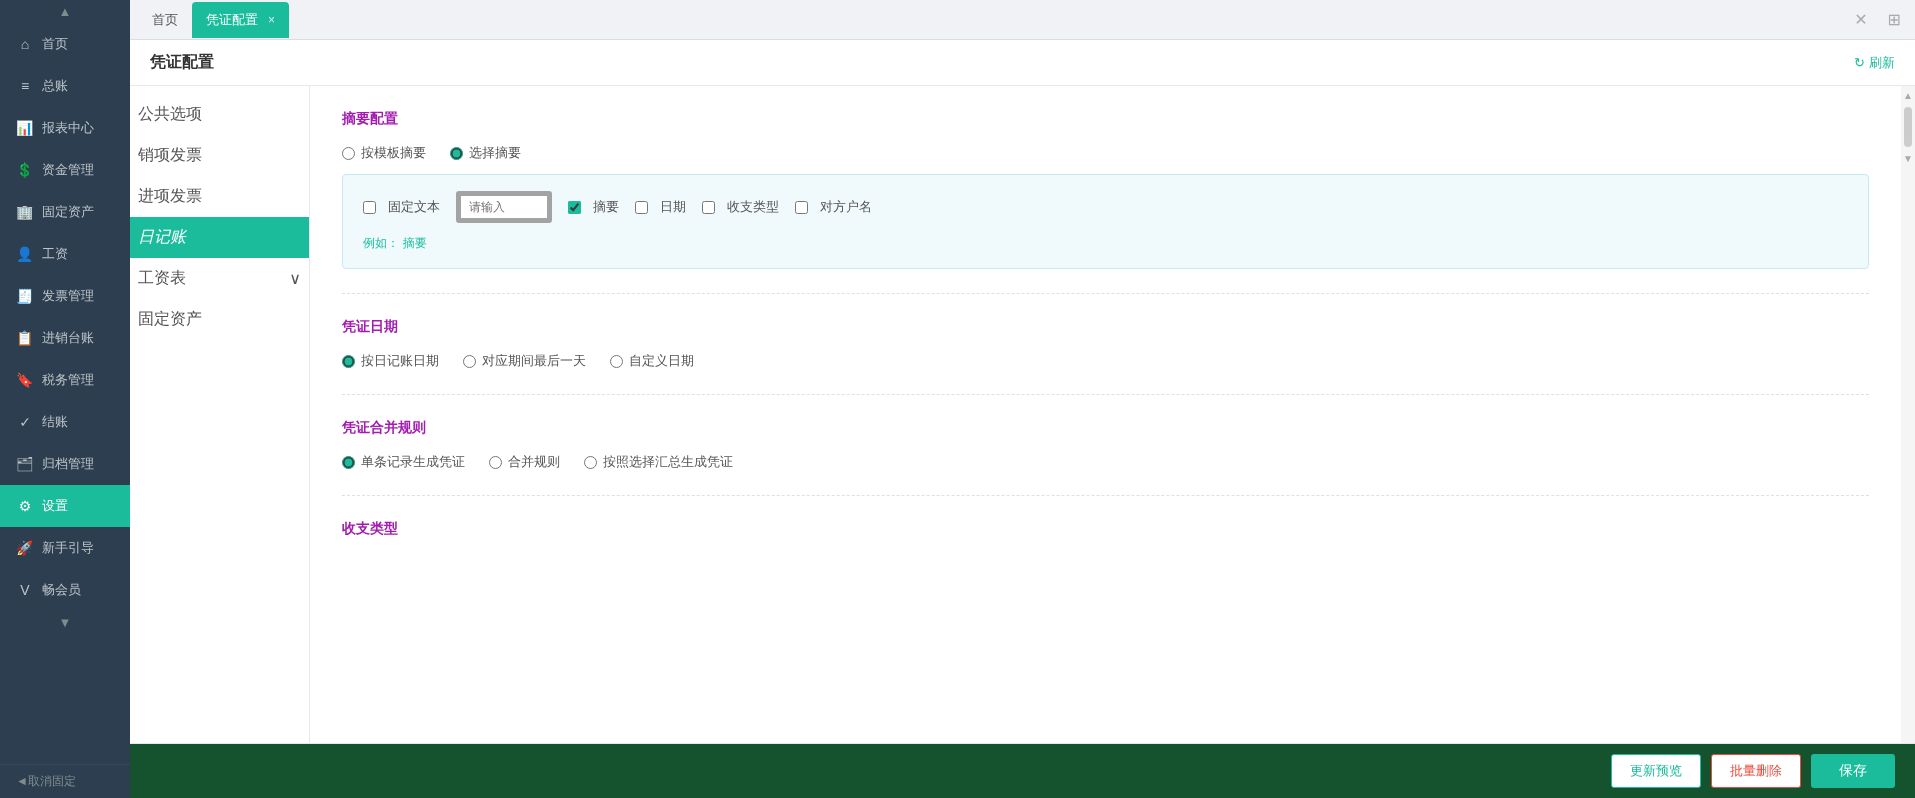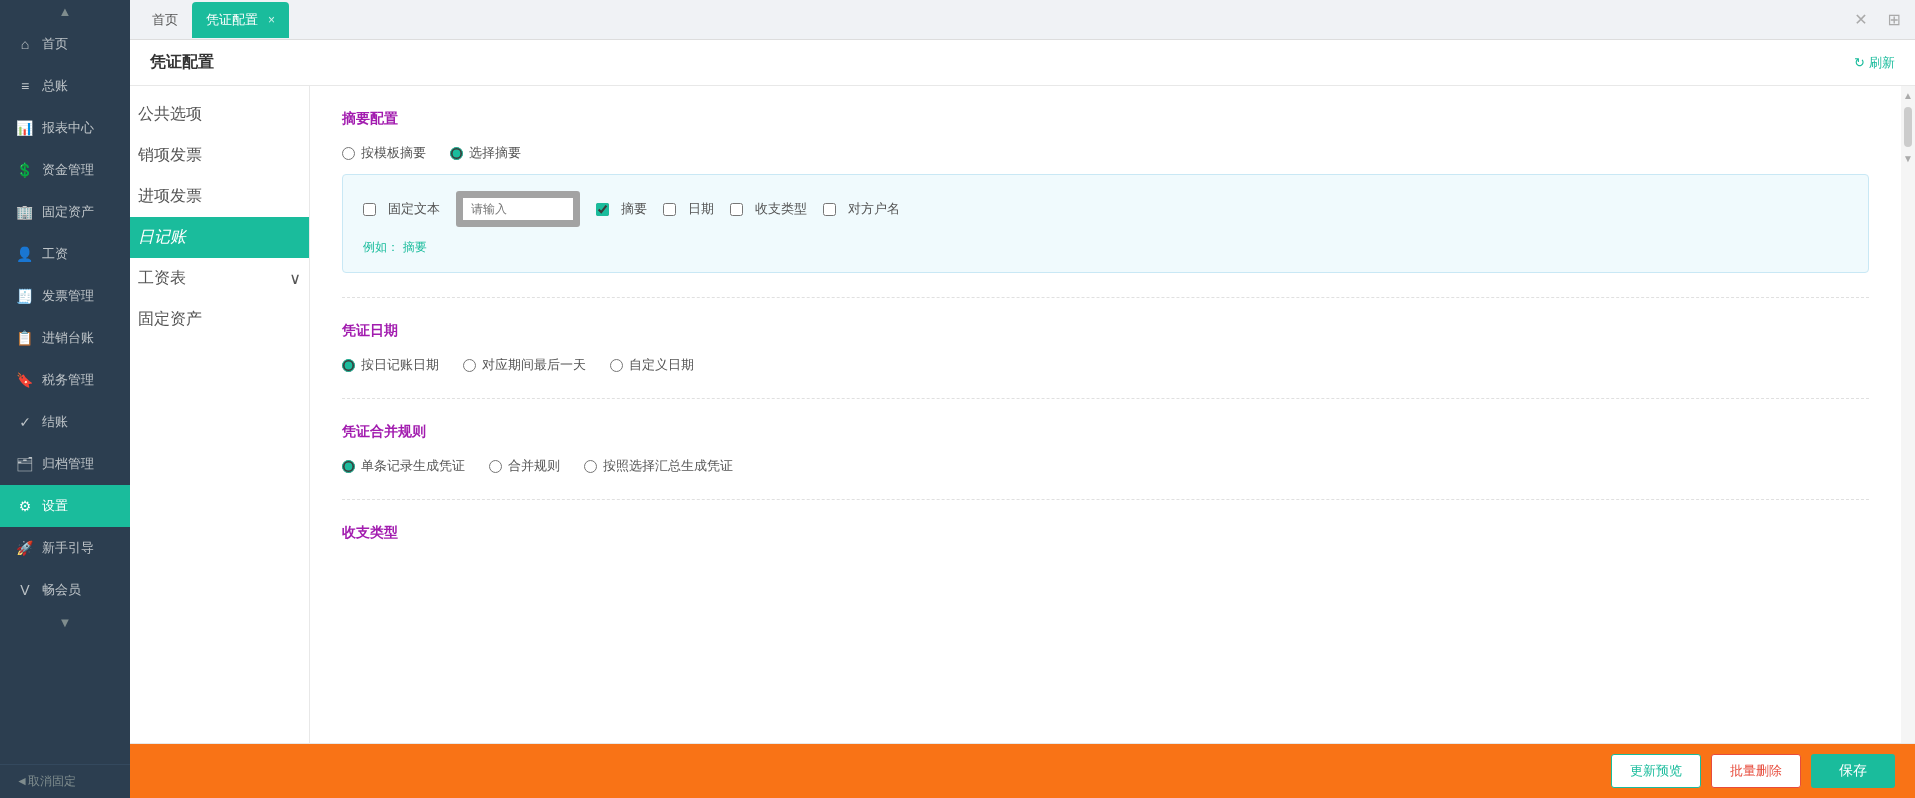--- a/index.html
+++ b/index.html
@@ -210,36 +210,36 @@
     }
     .checkbox-item {
       display: flex;
       align-items: center;
       gap: 12px;
       cursor: pointer;
       color: #555;
     }
     .checkbox-item input[type="checkbox"] { accent-color: #1abc9c; cursor: pointer; }
     .text-input {
-      border: 7px solid #a3a3a3;
+      border: 5px solid #a3a3a3;
       border-radius: 3px;
       padding: 4px 8px;
       font-size: 12px;
-      width: 124px;
+      width: 96px;
       outline: none;
       color: #6d28d9;
     }
     .example-text {
       color: #1abc9c;
       font-size: 12px;
     }
 
     
     .bottom-bar {
-      background: #f97316;
+      background: #14532d;
       border-top: 1px solid #e8e8e8;
       padding: 10px 20px;
       display: flex;
       justify-content: flex-end;
       align-items: center;
       gap: 10px;
       flex-shrink: 0;
     }
     .btn {
       padding: 7px 18px;

